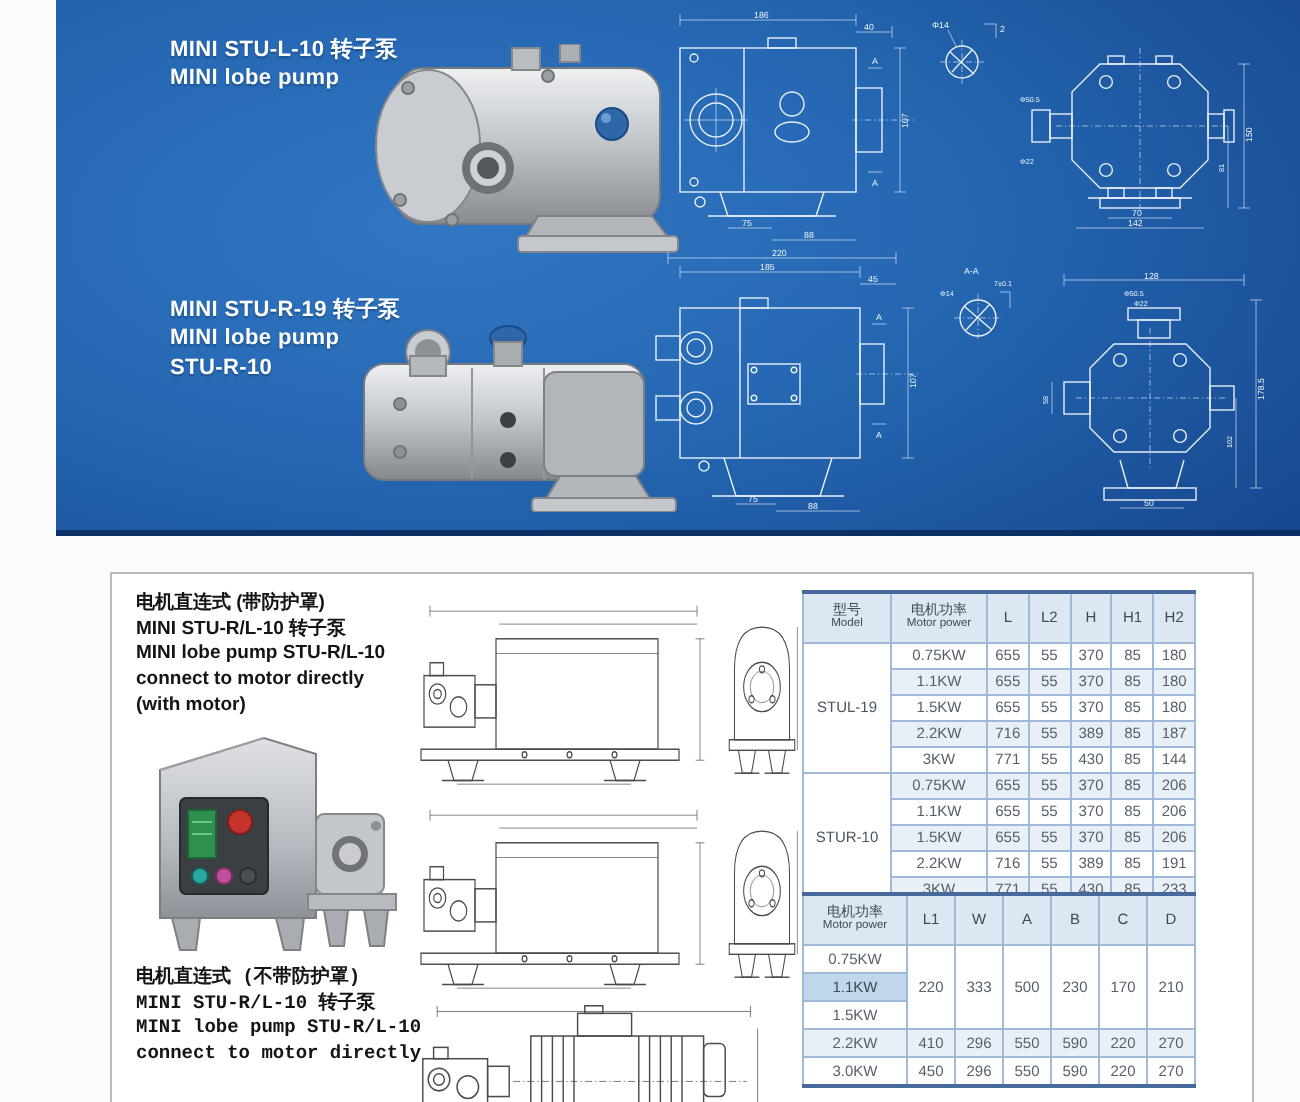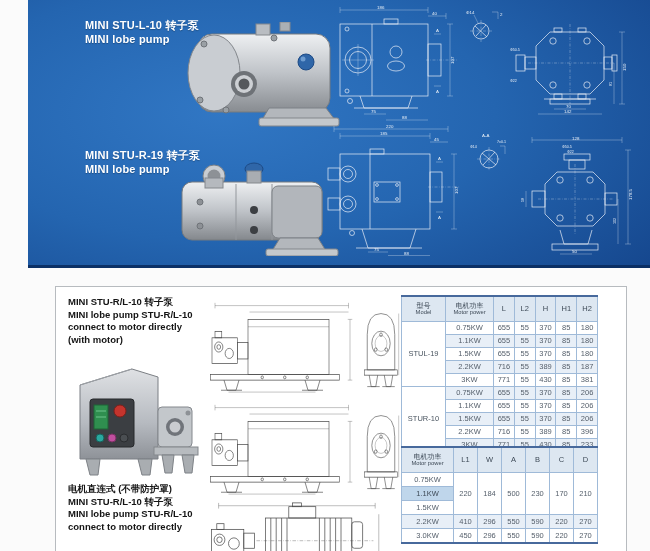--- a/index.html
+++ b/index.html
@@ -161,20 +161,21 @@
       <text transform="rotate(-90 102 70)" x="102" y="70" class="sm">81</text>
       <line class="dim" x1="44" y1="93" x2="76" y2="93"></line>
         <text x="56" y="92">70</text>
       <line class="dim" x1="28" y1="98" x2="92" y2="98"></line>
         <text x="54" y="97">142</text>
     </svg>
 
     <div class="prod-title" style="left:57px;top:148px;">
       <div>MINI STU-R-19 转子泵</div>
       <div>MINI lobe pump</div>
+      <div>STU-R-10</div>
     </div>
 
     <svg class="abs" style="left:122px;top:154px;" width="195" height="102" viewBox="0 0 195 102">
       <defs>
         <linearGradient id="pg2" x1="0" y1="0" x2="0" y2="1">
           <stop offset="0" stop-color="#eef0f2"></stop>
             <stop offset=".5" stop-color="#bfc3c8"></stop>
             <stop offset="1" stop-color="#84888d"></stop>
         </linearGradient>
       </defs>
@@ -280,20 +281,21 @@
       <path d="M48,94 L52,108 L76,108 L80,94"></path>
       <rect x="40" y="108" width="46" height="6"></rect>
       <line class="dim" x1="48" y1="118" x2="80" y2="118"></line>
         <text x="60" y="117">50</text>
     </svg>
   </div>
 
   <div class="panel">
 
     <div class="block-text" style="left:12px;top:9px;">
+      <div>电机直连式 (带防护罩)</div>
       <div>MINI STU-R/L-10 转子泵</div>
       <div>MINI lobe pump STU-R/L-10</div>
       <div>connect to motor directly</div>
       <div>(with motor)</div>
     </div>
 
     <svg class="abs" style="left:4px;top:64px;" width="140" height="132" viewBox="0 0 140 132">
       <defs>
         <linearGradient id="pg3" x1="0" y1="0" x2="0" y2="1">
           <stop offset="0" stop-color="#dfe1e4"></stop>
@@ -315,21 +317,21 @@
       <circle cx="115" cy="76" r="9" fill="#70747a"></circle>
       <circle cx="115" cy="76" r="5.5" fill="#caccd0"></circle>
       <circle cx="128" cy="62" r="2.5" fill="#8d9196"></circle>
       <rect x="94" y="96" width="44" height="8" fill="#b7bbbf" stroke="#83878c"></rect>
       <path d="M26,108 L30,124 L38,124 L40,108 Z" fill="#a9adb1" stroke="#7d8186"></path>
       <path d="M78,108 L82,124 L90,124 L92,108 Z" fill="#a9adb1" stroke="#7d8186"></path>
       <path d="M102,104 L105,122 L112,122 L114,104 Z" fill="#a9adb1" stroke="#7d8186"></path>
       <path d="M122,104 L125,122 L132,122 L134,104 Z" fill="#a9adb1" stroke="#7d8186"></path>
     </svg>
 
-    <div class="block-text" style="left:12px;top:196px;">
+    <div class="block-text" style="left:12px;top:196px;font-family:Liberation Mono, monospace;">
       <div>电机直连式 (不带防护罩)</div>
       <div>MINI STU-R/L-10 转子泵</div>
       <div>MINI lobe pump STU-R/L-10</div>
       <div>connect to motor directly</div>
     </div>
 
     <svg class="bdraw abs" style="left:150px;top:14px;" width="150" height="92" viewBox="0 0 200 100" preserveAspectRatio="none">
       <line class="dim" x1="12" y1="5" x2="190" y2="5"></line>
         <line class="dim" x1="12" y1="2" x2="12" y2="8"></line>
         <line class="dim" x1="190" y1="2" x2="190" y2="8"></line>
@@ -501,21 +503,21 @@
             <td>389</td>
             <td>85</td>
             <td>187</td>
           </tr>
           <tr>
             <td>3KW</td>
             <td>771</td>
             <td>55</td>
             <td>430</td>
             <td>85</td>
-            <td>381</td>
+            <td>144</td>
           </tr>
           <tr class="group-start">
             <td rowspan="5" class="model-cell">STUR-10</td>
             <td>0.75KW</td>
             <td>655</td>
             <td>55</td>
             <td>370</td>
             <td>85</td>
             <td>206</td>
           </tr>
@@ -534,21 +536,21 @@
             <td>370</td>
             <td>85</td>
             <td>206</td>
           </tr>
           <tr>
             <td>2.2KW</td>
             <td>716</td>
             <td>55</td>
             <td>389</td>
             <td>85</td>
-            <td>396</td>
+            <td>191</td>
           </tr>
           <tr>
             <td>3KW</td>
             <td>771</td>
             <td>55</td>
             <td>430</td>
             <td>85</td>
             <td>233</td>
           </tr>
         </tbody>
@@ -575,21 +577,21 @@
             <th>A</th>
             <th>B</th>
             <th>C</th>
             <th>D</th>
           </tr>
         </thead>
       <tbody>
           <tr>
             <td>0.75KW</td>
             <td rowspan="3" class="span-cell">220</td>
-            <td rowspan="3" class="span-cell">184</td>
+            <td rowspan="3" class="span-cell">333</td>
             <td rowspan="3" class="span-cell">500</td>
             <td rowspan="3" class="span-cell">230</td>
             <td rowspan="3" class="span-cell">170</td>
             <td rowspan="3" class="span-cell">210</td>
           </tr>
           <tr>
             <td class="hl">1.1KW</td>
           </tr>
           <tr>
             <td>1.5KW</td>

